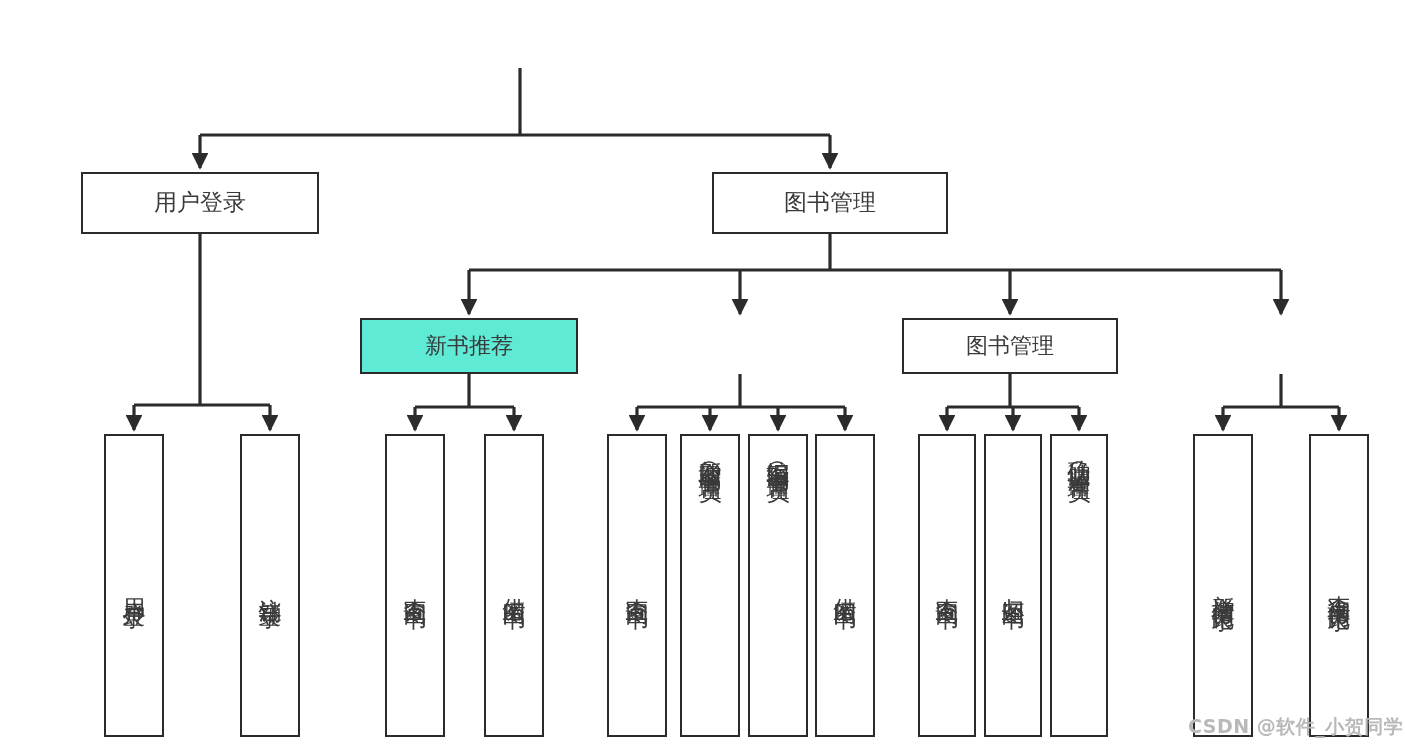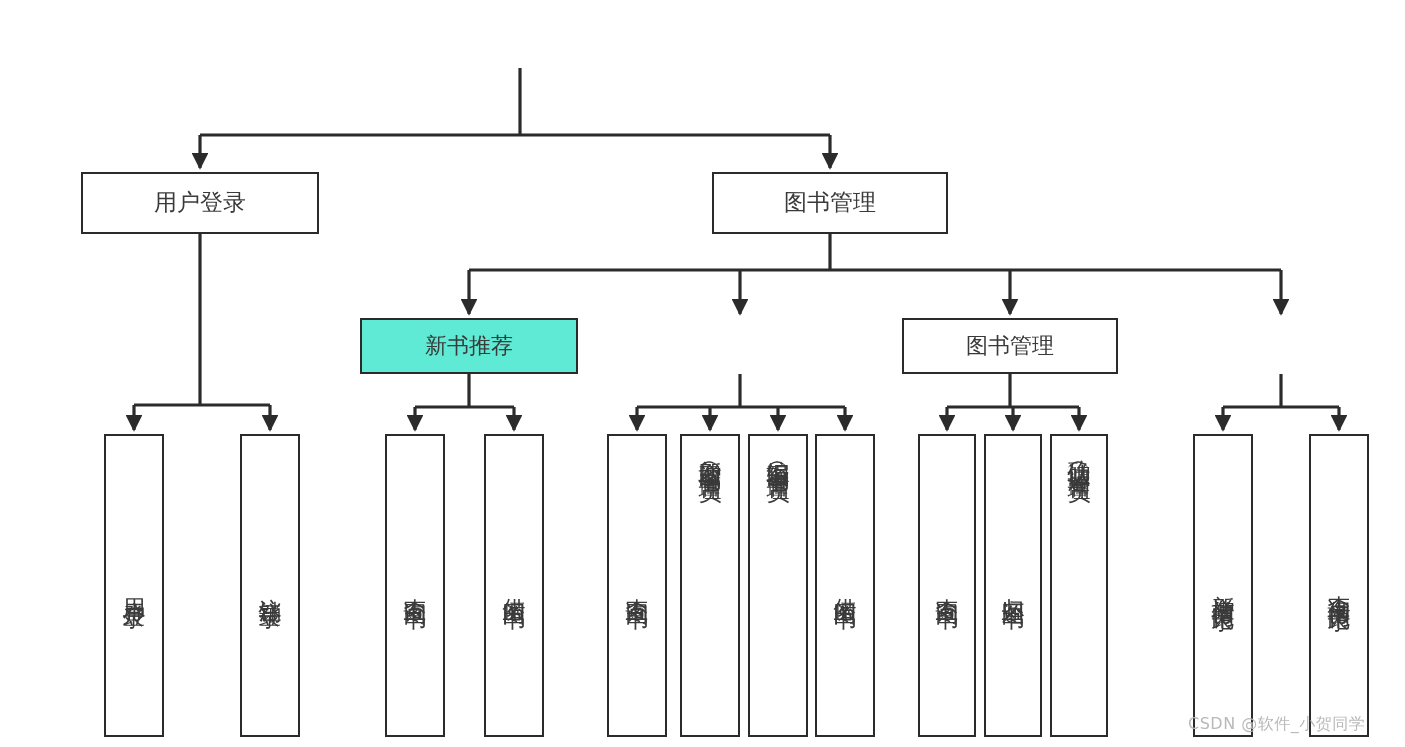--- a/index.html
+++ b/index.html
@@ -56,24 +56,25 @@
     padding-bottom: 6px;
     align-items: center;
     justify-content: center;
     white-space: nowrap;
   }
   .node.leaf.top-aligned {
     justify-content: flex-start;
   }
   .watermark {
     position: absolute;
-    font-size: 16px;
+    font-size: 19px;
     color: #b9b9b9;
     white-space: nowrap;
     letter-spacing: 0.5px;
+    font-weight: bold;
   }
 </style>
 </head>
 <body style="background: rgb(255, 255, 255);">
 
 <div id="canvas">
 
   <svg id="edges" viewBox="0 0 1405 747" width="1405" height="747" xmlns="http://www.w3.org/2000/svg">
     <defs>
       <marker id="arrow" viewBox="0 0 10 10" refX="9" refY="5" markerWidth="5.2" markerHeight="5.2" orient="auto-start-reverse">

